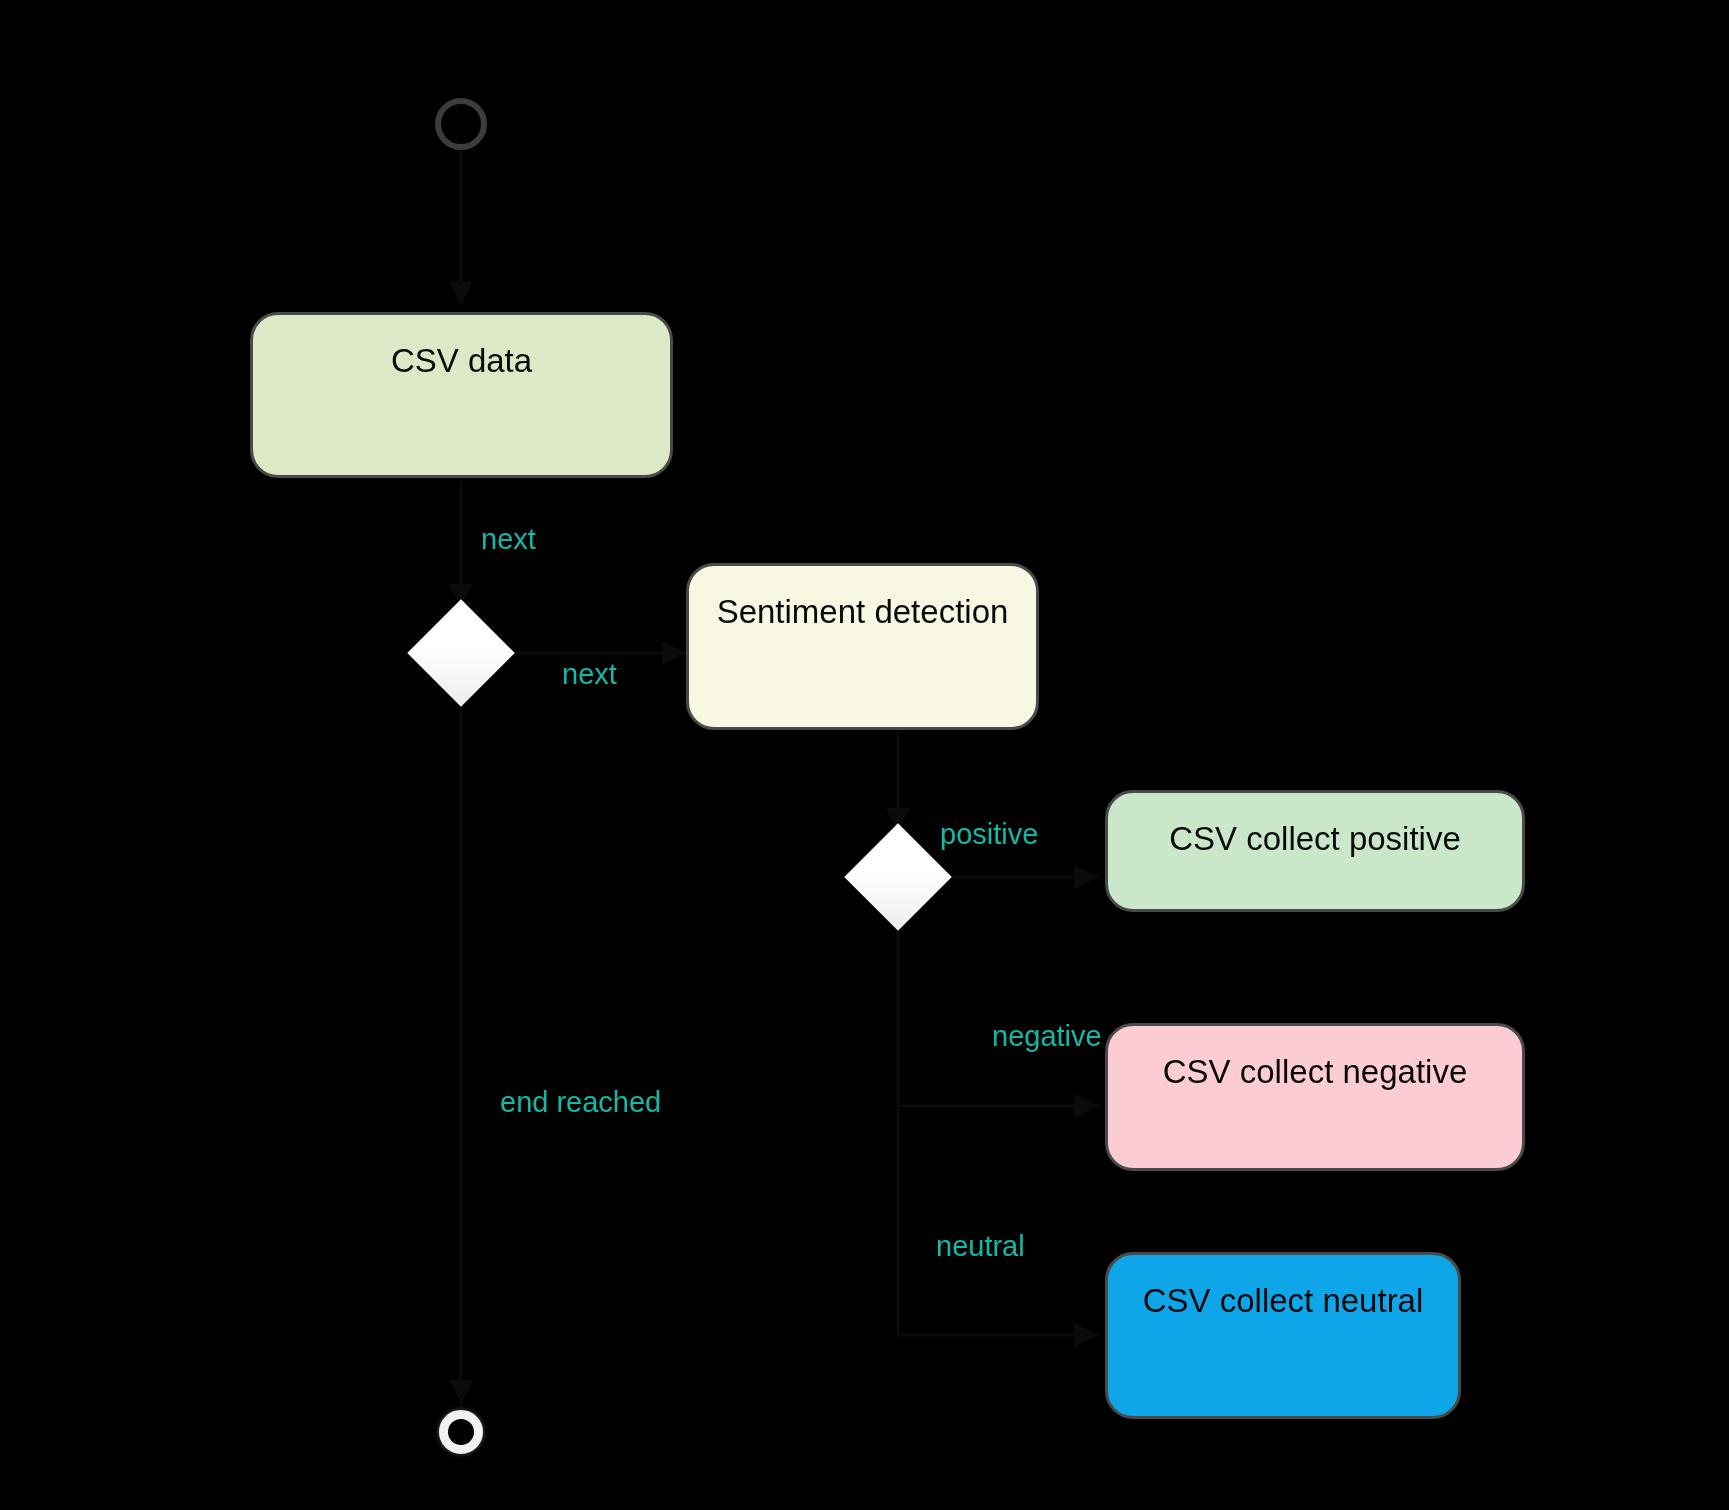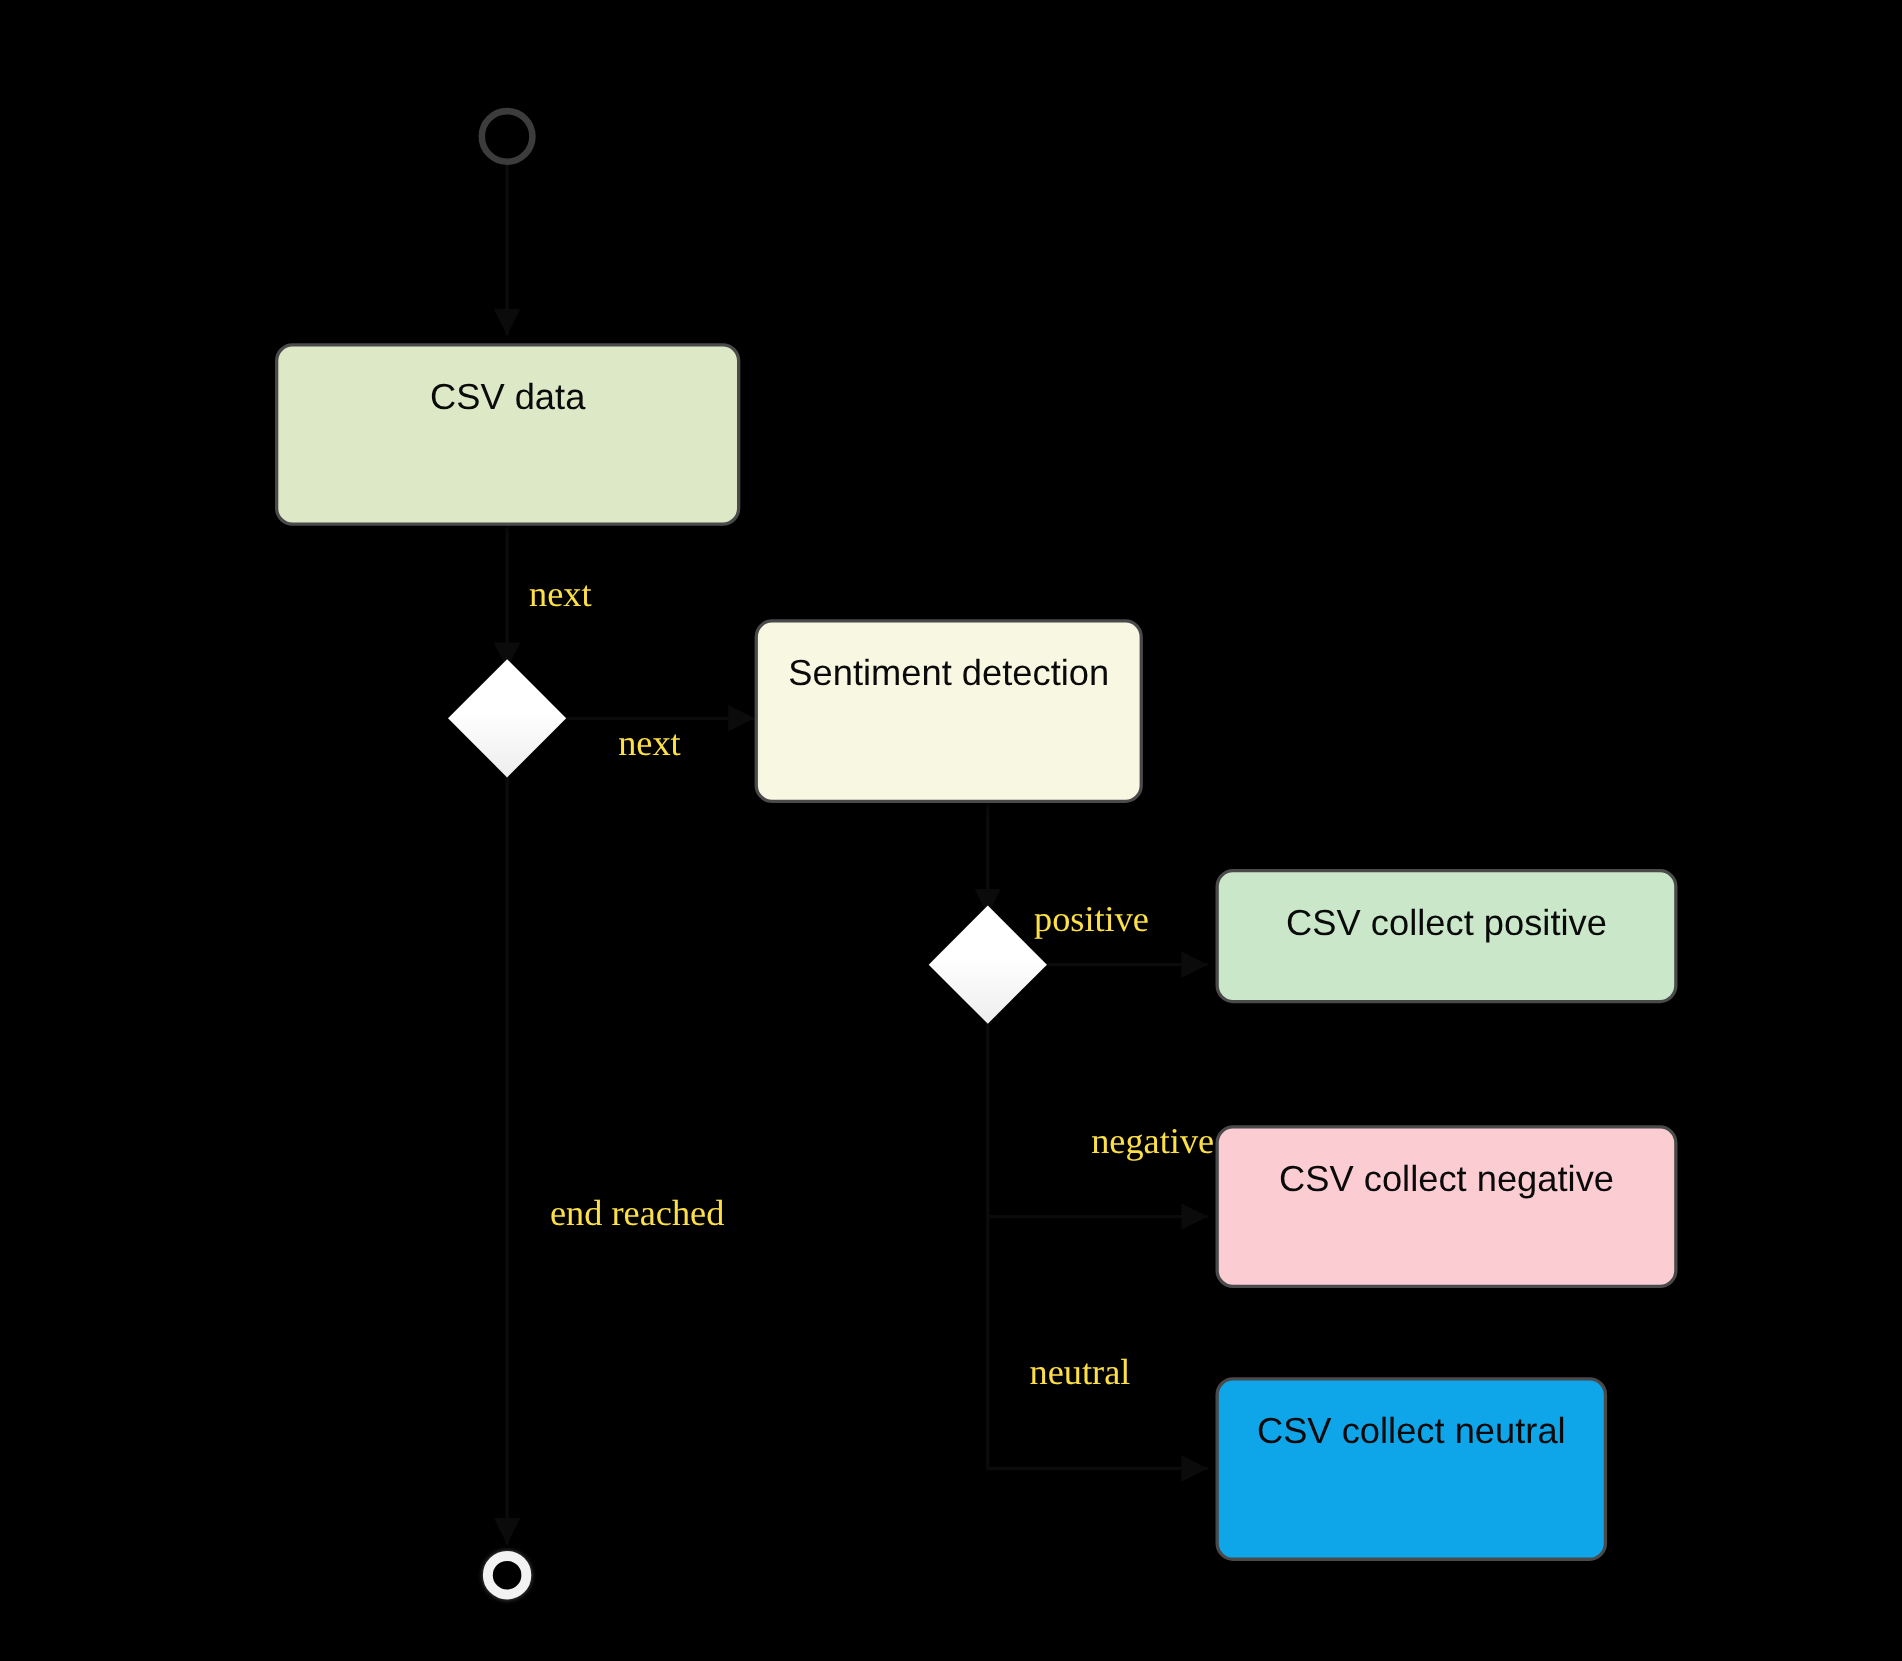--- a/index.html
+++ b/index.html
@@ -21,44 +21,44 @@
     left: 0;
     top: 0;
     width: 1729px;
     height: 1510px;
     pointer-events: none;
   }
   .node {
     position: absolute;
     box-sizing: border-box;
     border: 3px solid #4a4a4a;
-    border-radius: 16px;
+    border-radius: 28px;
     box-shadow: 3px 3px 4px rgba(0,0,0,0.55);
     display: flex;
     justify-content: center;
   }
   .node .node-label {
     display: block;
     width: 100%;
     text-align: center;
     color: #0a0a0a;
     font-size: 33px;
     line-height: 1.1;
     font-family: "Liberation Sans", "DejaVu Sans", sans-serif;
     white-space: nowrap;
   }
   .node.align-top .node-label { margin-top: 28px; }
 
   .edge-label {
     position: absolute;
-    color: #fde047;
-    font-size: 33px;
+    color: #14b8a6;
+    font-size: 29px;
     line-height: 1;
     white-space: nowrap;
-    font-family: Liberation Serif, serif;
+    font-family: Liberation Sans, sans-serif;
   }
   .start-node {
     position: absolute;
     border-radius: 50%;
     border: 6px solid #3c3c3c;
     box-sizing: border-box;
     background: transparent;
   }
   .end-node {
     position: absolute;

